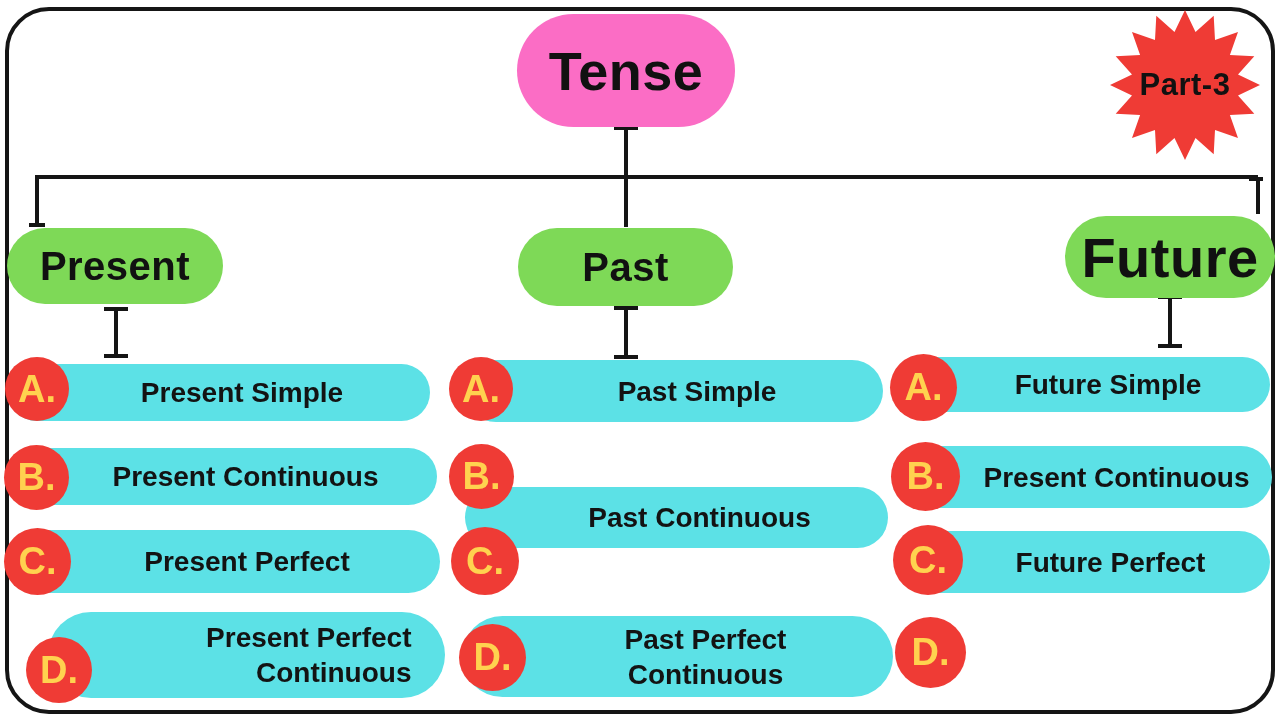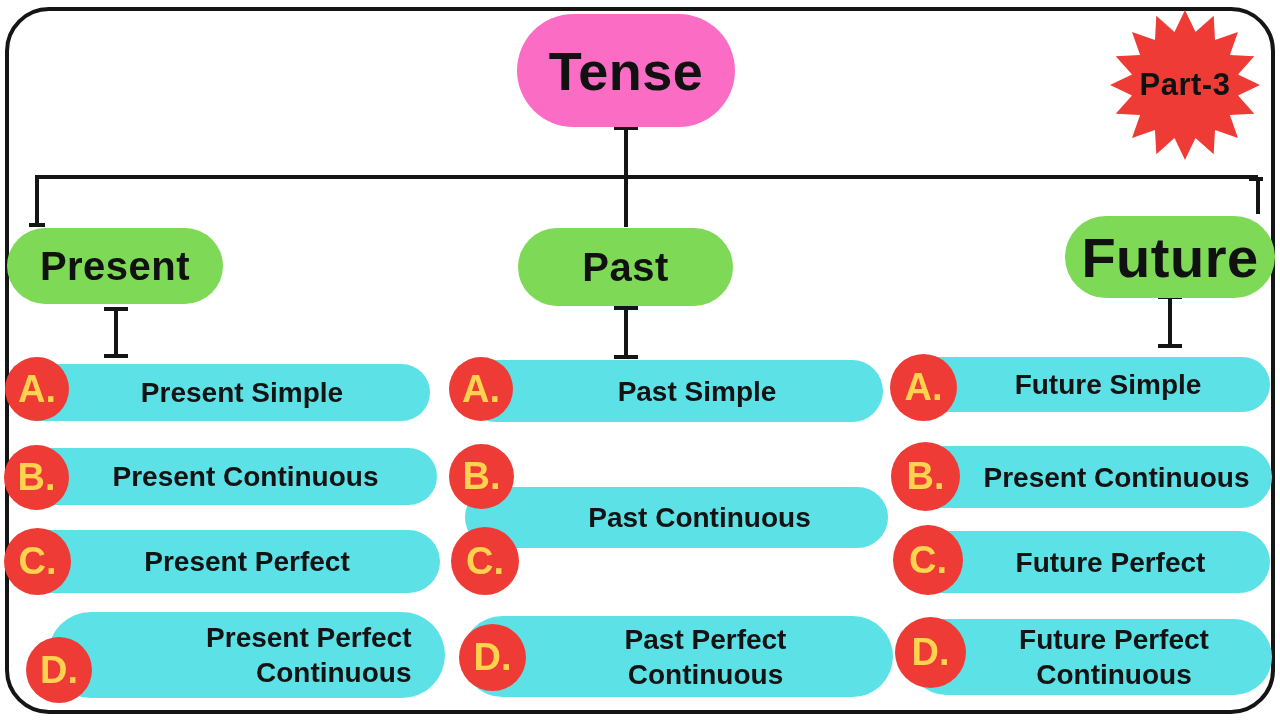--- a/index.html
+++ b/index.html
@@ -170,20 +170,17 @@
     <span class="circle-letter">B.</span>
   </div>
 
   <div class="pill" style="left:905px;top:531px;width:365px;height:62px;">
     <span class="pill-label">Future Perfect</span>
   </div>
   <div class="circle" style="left:893px;top:525px;width:70px;height:70px;">
     <span class="circle-letter">C.</span>
   </div>
 
-  <div class="pill" style="left:908px;top:619px;width:364px;height:76px;padding-left:62px;">
-    <span class="pill-label" style="max-width:250px;">Future Perfect Continuous</span>
-  </div>
   <div class="circle" style="left:895px;top:617px;width:71px;height:71px;">
     <span class="circle-letter">D.</span>
   </div>
 
 </div>
 
 </body></html>

